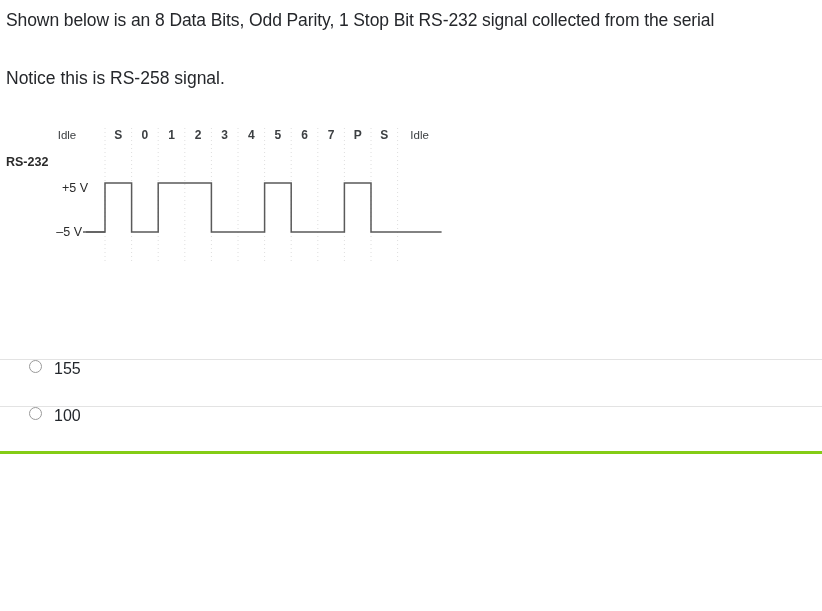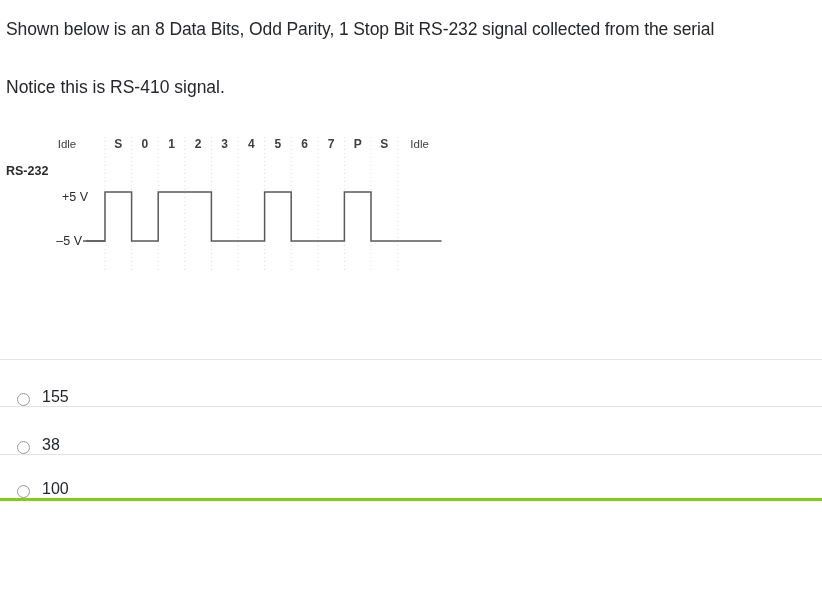--- a/index.html
+++ b/index.html
@@ -11,21 +11,21 @@
     width: 822px;
     height: 611px;
     font-family: "Liberation Sans", sans-serif;
     color: #1d1d1d;
     overflow: hidden;
     position: relative;
   }
 
   
   .question-block {
-    padding: 15px 4px 0 6px;
+    padding: 6px 4px 0 6px;
   }
   .q-line {
     font-size: 17.5px;
     line-height: 28px;
     color: #25272b;
     white-space: nowrap;
     letter-spacing: -0.1px;
   }
   .q-spacer { height: 30px; }
   .notice-line {
@@ -52,22 +52,22 @@
   .options {
     position: absolute;
     left: 0;
     top: 359px;
     width: 822px;
   }
   .option-row {
     height: 47.4px;
     border-top: 1px solid #e3e3e3;
     display: flex;
-    align-items: flex-end;
-    padding-left: 17px;
+    align-items: flex-start;
+    padding-left: 29px;
     box-sizing: border-box;
   }
   .option-row:last-child { border-bottom: 3px solid #84cc16; }
   .radio {
     width: 13px;
     height: 13px;
     border: 1px solid #9a9a9a;
     border-radius: 50%;
     background: #fff;
     flex: 0 0 auto;
@@ -79,21 +79,21 @@
     color: #23272c;
     font-family: "Liberation Sans", sans-serif;
   }
 </style>
 </head>
 <body>
 
 <div class="question-block">
   <div class="q-line">Shown below is an 8 Data Bits, Odd Parity, 1 Stop Bit RS-232 signal collected from the serial</div>
   <div class="q-spacer"></div>
-  <div class="notice-line">Notice this is RS-410 signal.</div>
+  <div class="notice-line">Notice this is RS-258 signal.</div>
 </div>
 
 <div class="figure">
   <svg class="fig-svg" width="500" height="150" viewBox="0 0 500 150">
 
     <g id="gridlines">
         <line x1="105" x2="105" y1="8" y2="142" stroke="#dedede" stroke-width="1" stroke-dasharray="1 3"></line>
         <line x1="131.6" x2="131.6" y1="8" y2="142" stroke="#dedede" stroke-width="1" stroke-dasharray="1 3"></line>
         <line x1="158.2" x2="158.2" y1="8" y2="142" stroke="#dedede" stroke-width="1" stroke-dasharray="1 3"></line>
         <line x1="184.8" x2="184.8" y1="8" y2="142" stroke="#dedede" stroke-width="1" stroke-dasharray="1 3"></line>
@@ -135,19 +135,15 @@
   </svg>
 </div>
 
 <div class="options">
   <div class="option-row">
     <span class="radio"></span>
     <span class="option-label">155</span>
   </div>
   <div class="option-row">
     <span class="radio"></span>
-    <span class="option-label">38</span>
-  </div>
-  <div class="option-row">
-    <span class="radio"></span>
     <span class="option-label">100</span>
   </div>
 </div>
 
 </body></html>

